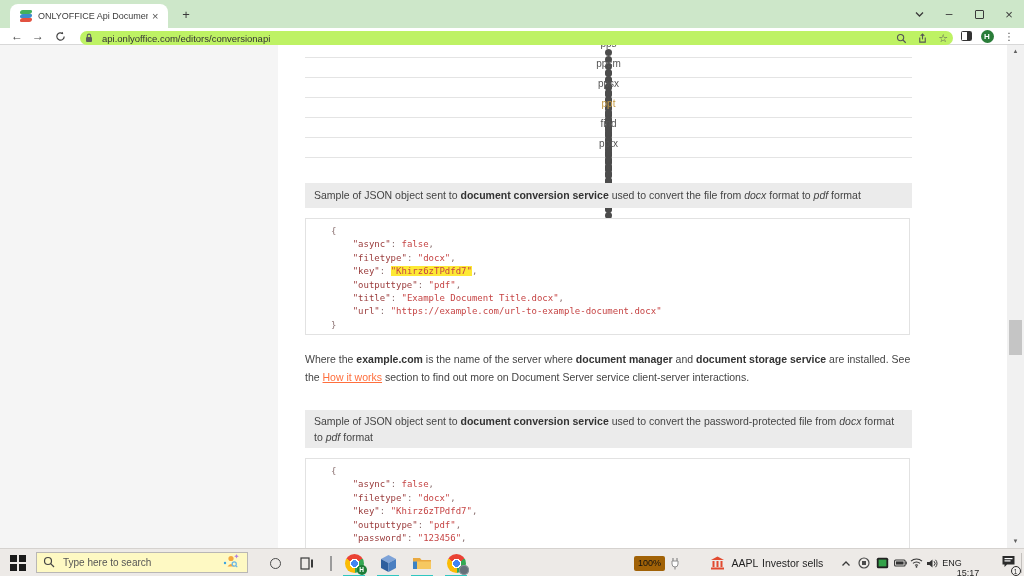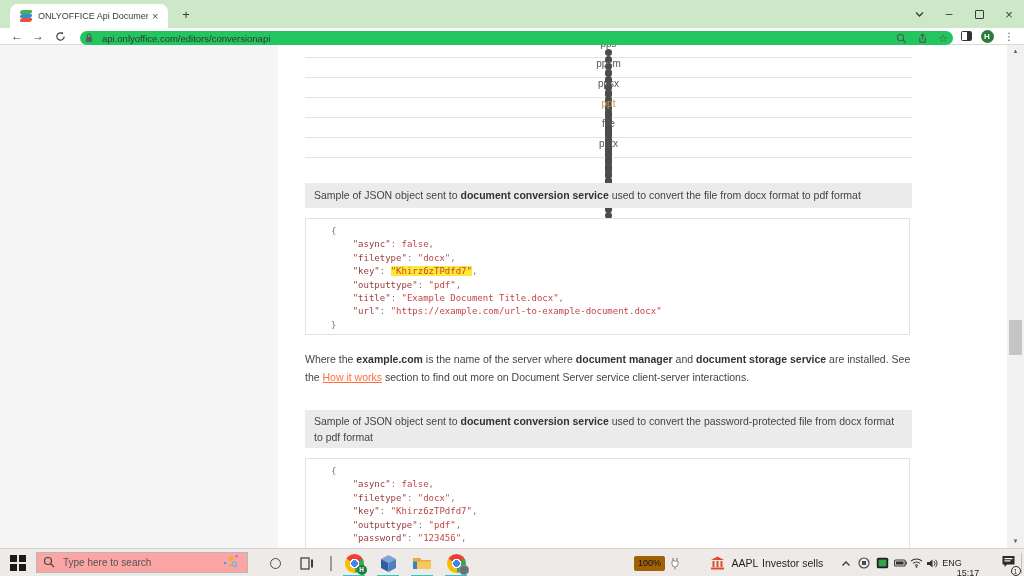--- a/index.html
+++ b/index.html
@@ -22,21 +22,21 @@
   .wc { position:absolute; top:0; right:0; height:28px; display:flex; align-items:center; }
   .wc > div { width:30px; height:28px; display:flex; align-items:center; justify-content:center; color:#3a3a3a; }
   .wc .minim { font-size:12px; }
   .wc .maxim i { display:block; width:9px; height:9px; border:1.2px solid #3a3a3a; border-radius:1px; }
   .wc .closew { font-size:13px; }
 
   
   .toolbar { position:absolute; left:0; top:28px; width:1024px; height:17px; background:#fff; border-bottom:1px solid #d8d8d8; }
   .navbtn { position:absolute; top:0; height:16px; display:flex; align-items:center; justify-content:center;
             color:#444; font-size:12px; width:18px; }
-  .addr { position:absolute; left:80px; top:3px; width:873px; height:14px; border-radius:7px; background:#22c55e;
+  .addr { position:absolute; left:80px; top:3px; width:873px; height:14px; border-radius:7px; background:#bef264;
           display:flex; align-items:center; }
   .addr-url { font-size:9.5px; color:#333; margin-left:4px; flex:1 1 auto; white-space:nowrap; overflow:hidden; }
   .addr svg, .tool-ico svg { display:block; }
   .addr .ico { margin:0 5px; flex:0 0 auto; display:flex; align-items:center; }
   .tool-ico { position:absolute; top:0; height:16px; display:flex; align-items:center; justify-content:center; }
   .star { font-size:11px; color:#555; }
   .panelico { width:11px; height:10px; border:1.3px solid #333; border-radius:1.5px; position:relative; }
   .panelico i { position:absolute; right:0; top:0; width:4px; height:100%; background:#333; }
   .avatar { width:13px; height:13px; border-radius:50%; background:#2a7d39; color:#fff; font-size:8px; font-weight:bold;
             display:flex; align-items:center; justify-content:center; }
@@ -52,21 +52,21 @@
   .fmt-label.hl { color:#c49a44; }
   .fcell { flex:1 1 0; display:flex; align-items:center; justify-content:center; }
   .dot { width:7px; height:7px; border-radius:50%; background:#4c4c4c; }
   .dot.off { background:#dadada; }
 
   .headbar { position:absolute; left:27px; width:607px; background:#ebebeb; color:#444; font-size:10.5px;
              padding:0 9px; }
   #h1 { top:138px; height:25px; line-height:25px; white-space:nowrap; overflow:hidden; }
   #h2 { top:365px; height:38px; line-height:15.5px; padding-top:4px; }
   .seg-b { font-weight:bold; color:#333; }
-  .seg-i { }
+  .seg-i { font-style:italic; }
   .seg-link { color:#ff6f3d; text-decoration:underline; }
   .para { position:absolute; left:27px; top:306px; width:607px; font-size:10.5px; color:#444; line-height:17.5px; }
 
   .codeblock { position:absolute; left:27px; width:605px; border:1px solid #e2e2e2; background:#fff;
                font-family:"DejaVu Sans Mono", monospace; font-size:9px; padding:6px 0 0 25px; }
   #c1 { top:173px; height:117px; }
   #c2 { top:413px; height:160px; }
   .code-line { white-space:pre; line-height:13.4px; color:#777; }
   .tok-k { color:#9a3b3b; }
   .tok-v { color:#c64545;text-align:center; }
@@ -77,21 +77,21 @@
   .scrollbar { position:absolute; left:1007px; top:45px; width:17px; height:503px; background:#f1f1f1; }
   .sb-arrow { position:absolute; left:0; width:17px; height:13px; text-align:center; font-size:6px; color:#606060; line-height:13px; }
   .sb-up { top:0; } .sb-down { bottom:0; }
   .sb-thumb { position:absolute; left:2px; top:275px; width:13px; height:35px; background:#c5c5c5; }
 
   
   .taskbar { position:absolute; left:0; top:548px; width:1024px; height:28px; background:#edeae7; border-top:1px solid #d5d2cf; }
   .tb { position:absolute; top:0; height:28px; display:flex; align-items:center; justify-content:center; }
   .winlogo { display:grid; grid-template-columns:7px 7px; grid-template-rows:7px 7px; gap:1.5px; }
   .winlogo i { background:#1a1a1a; }
-  .searchbox { left:36px; top:3px; width:212px; height:21px; background:#fca5a5; border:1px solid #b9b7b5;
+  .searchbox { left:36px; top:3px; width:212px; height:21px; background:#fef9c3; border:1px solid #b9b7b5;
                display:flex; align-items:center; padding:0 6px; }
   .search-ph { font-size:10px; color:#555; margin-left:8px; flex:1 1 auto; }
   .cortana i { width:11px; height:11px; border:1.6px solid #4a4a4a; border-radius:50%; display:block; }
   .tsep { width:1.5px; height:15px; background:#9b9b9b; }
   .chrome { position:relative; width:19px; height:19px; border-radius:50%;
             background:
               radial-gradient(circle at 50% 50%, #4285f4 0 26%, #fff 26% 36%, rgba(0,0,0,0) 36%),
               conic-gradient(from -60deg, #ea4335 0 120deg, #34a853 0 240deg, #fbbc05 0 360deg); }
   .badge { position:absolute; right:-3px; bottom:-2px; width:10px; height:10px; border-radius:50%;
            font-size:6.5px; font-weight:bold; color:#fff; display:flex; align-items:center; justify-content:center; }
@@ -336,21 +336,21 @@
             <span class="dot"></span>
           </span>
           <span class="fcell">
             <span class="dot"></span>
           </span>
           <span class="fcell">
             <span class="dot"></span>
           </span>
         </div>
         <div class="frow">
-          <span class="fmt-label">file</span>
+          <span class="fmt-label">find</span>
           <span class="fcell">
             <span class="dot"></span>
           </span>
           <span class="fcell">
             <span class="dot"></span>
           </span>
           <span class="fcell">
             <span class="dot"></span>
           </span>
           <span class="fcell">

